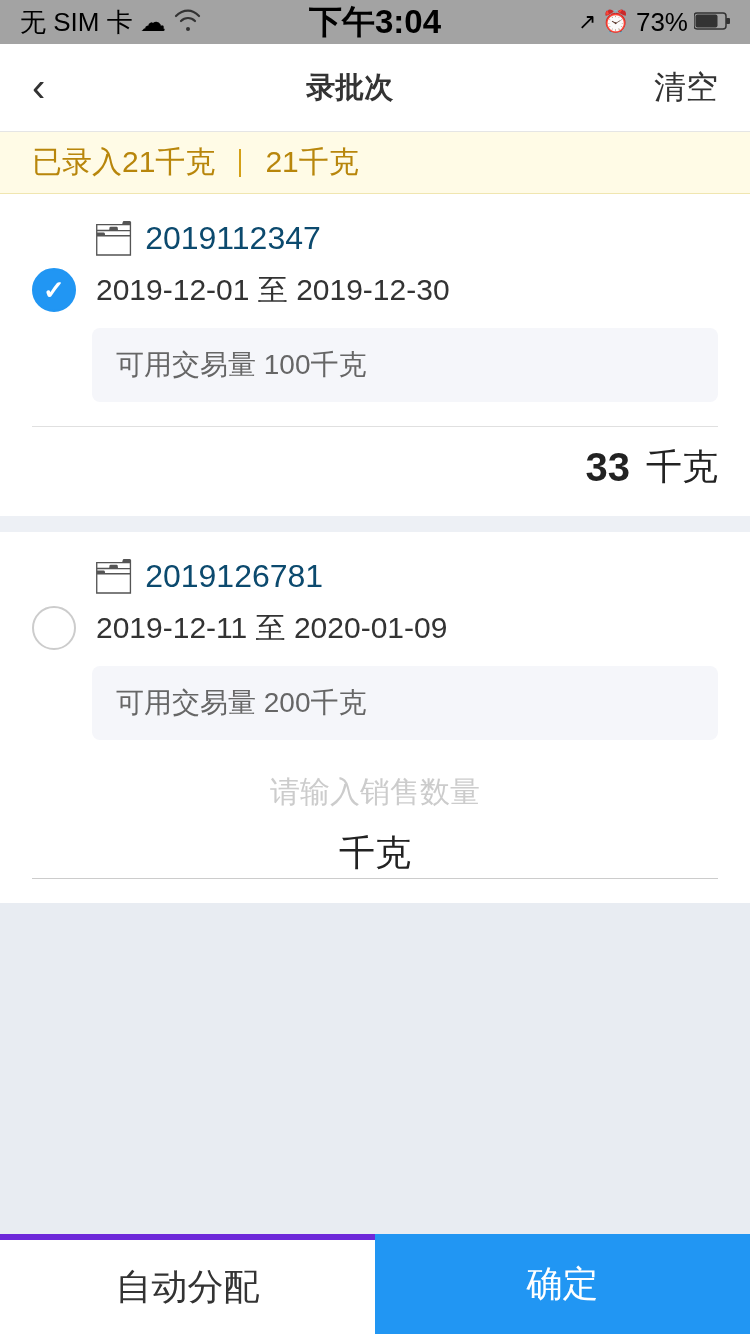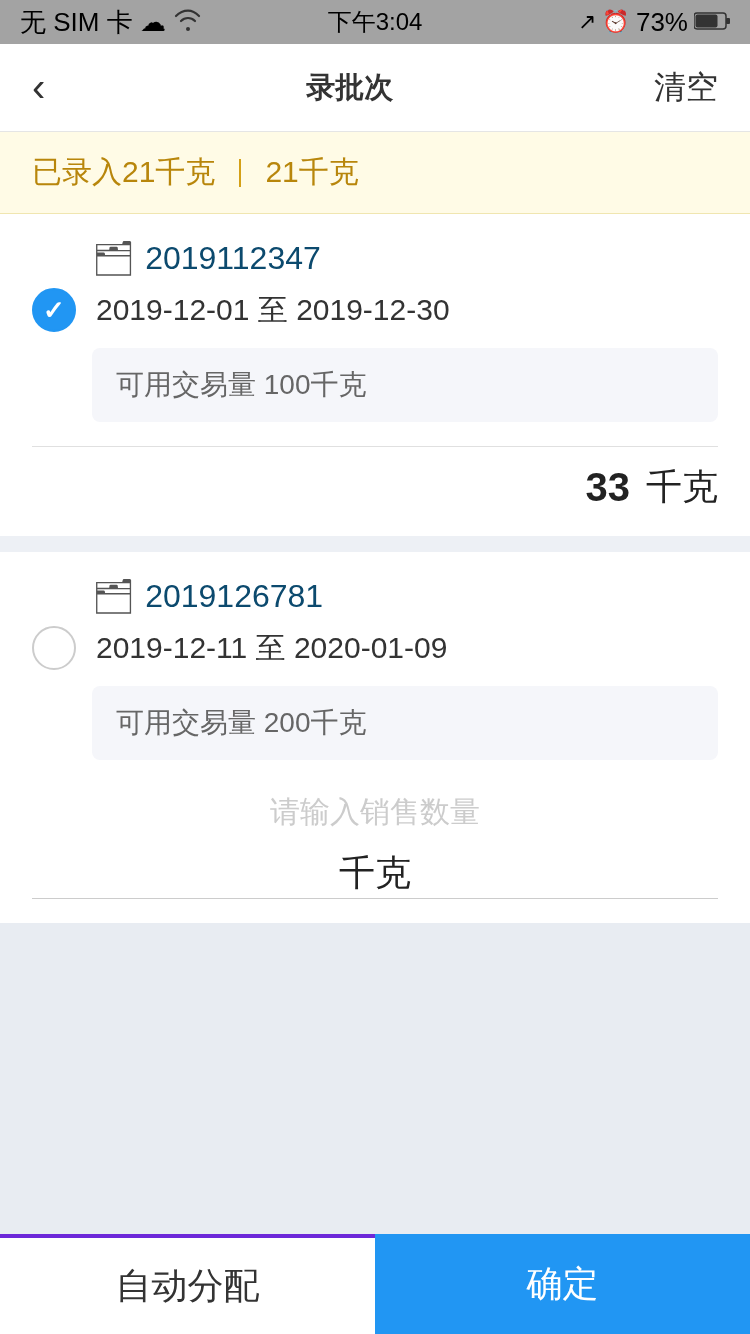--- a/index.html
+++ b/index.html
@@ -24,22 +24,22 @@
       font-size: 28px;
       font-weight: 500;
     }
     .status-left {
       display: flex;
       align-items: center;
       gap: 8px;
       font-size: 26px;
     }
     .status-center {
-      font-size: 24px;
-      font-weight: 400;
+      font-size: 33px;
+      font-weight: 700;
       position: absolute;
       left: 50%;
       transform: translateX(-50%);
     }
     .status-right {
       display: flex;
       align-items: center;
       gap: 6px;
       font-size: 26px;
     }
@@ -65,21 +65,21 @@
       color: #333;
     }
     .nav-clear {
       font-size: 32px;
       color: #333;
     }
 
     
     .info-banner {
       background: #fffbe6;
-      padding: 20px 32px;
+      padding: 10px 32px;
       display: flex;
       align-items: center;
       gap: 0;
       border-bottom: 1px solid #f0e6b0;
     }
     .info-banner-text {
       font-size: 30px;
       color: #b8860b;
     }
     .info-divider {
@@ -216,21 +216,21 @@
       background: #fff;
     }
     .footer-auto {
       flex: 1;
       background: #fff;
       display: flex;
       align-items: center;
       justify-content: center;
       font-size: 36px;
       color: #333;
-      border-top: 4px solid #6d28d9;
+      border-top: 6px solid #6d28d9;
     }
     .footer-confirm {
       flex: 1;
       background: #2196F3;
       display: flex;
       align-items: center;
       justify-content: center;
       font-size: 36px;
       color: #fff;
       font-family: Liberation Serif, serif;

